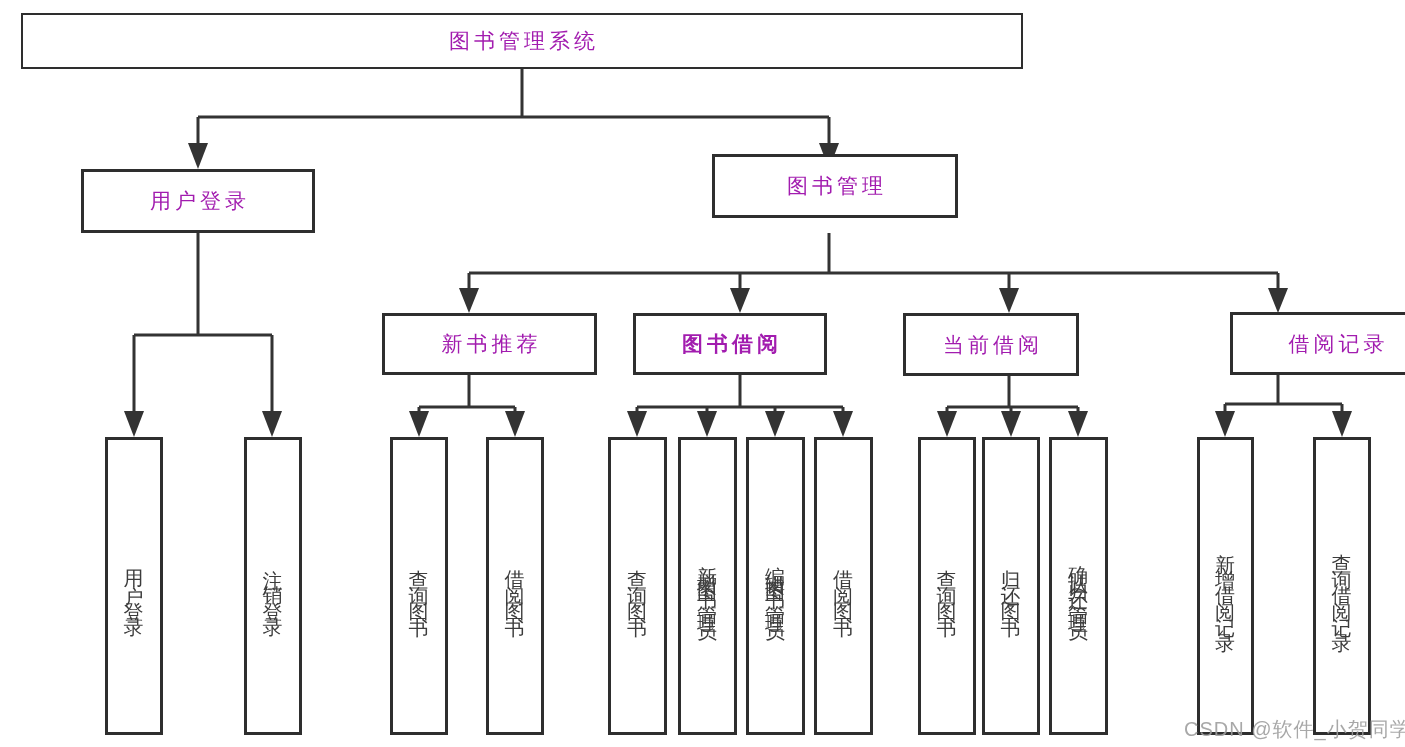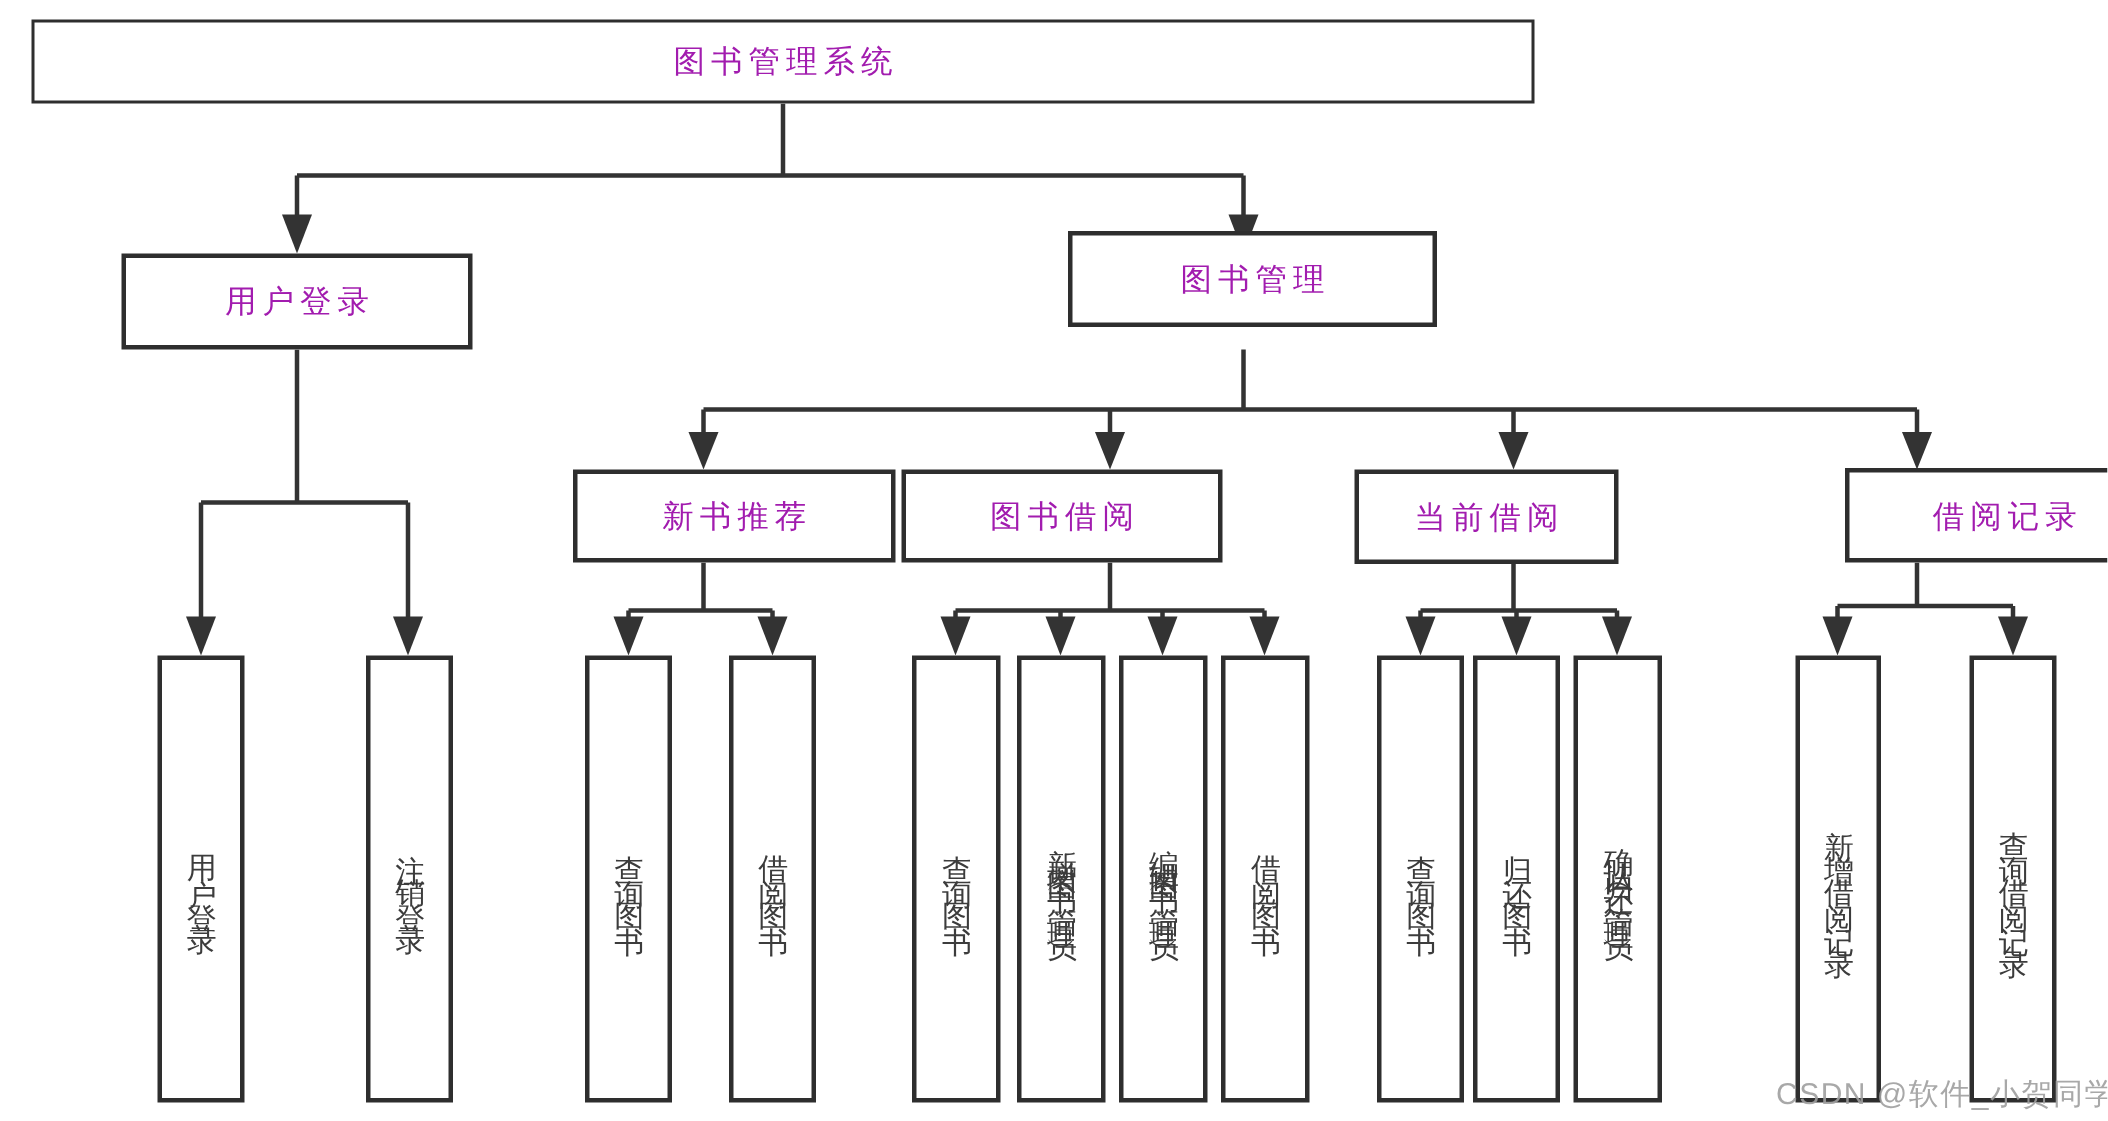--- a/index.html
+++ b/index.html
@@ -96,21 +96,21 @@
       <polygon points="1332,411 1352,411 1342,437"></polygon>
     </g>
   </svg>
 
   <div class="hbox root" style="left:21px;top:13px;width:1002px;height:56px;">图书管理系统</div>
 
   <div class="hbox" style="left:81px;top:169px;width:234px;height:64px;">用户登录</div>
   <div class="hbox" style="left:712px;top:154px;width:246px;height:64px;">图书管理</div>
 
   <div class="hbox" style="left:362px;top:313px;width:215px;height:62px;margin-left:20px;">新书推荐</div>
-  <div class="hbox" style="left:601px;top:313px;width:214px;height:62px;">图书借阅</div>
+  <div class="hbox" style="left:633px;top:313px;width:194px;height:62px;font-weight:bold;">图书借阅</div>
   <div class="hbox" style="left:903px;top:313px;width:176px;height:63px;">当前借阅</div>
   <div class="hbox" style="left:1230px;top:312px;width:213px;height:63px;">借阅记录</div>
 
   <div class="vbox" style="left:105px;width:58px;">
     <span>用户登录</span>
   </div>
   <div class="vbox" style="left:244px;width:58px;">
     <span>注销登录</span>
   </div>
 

